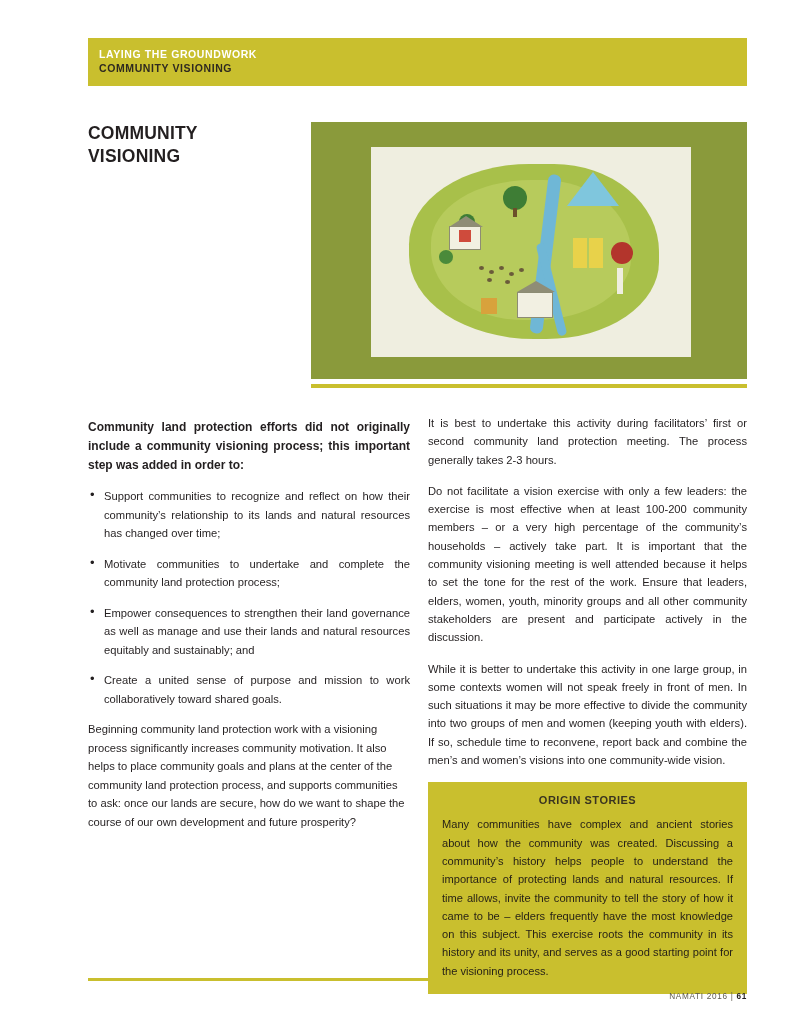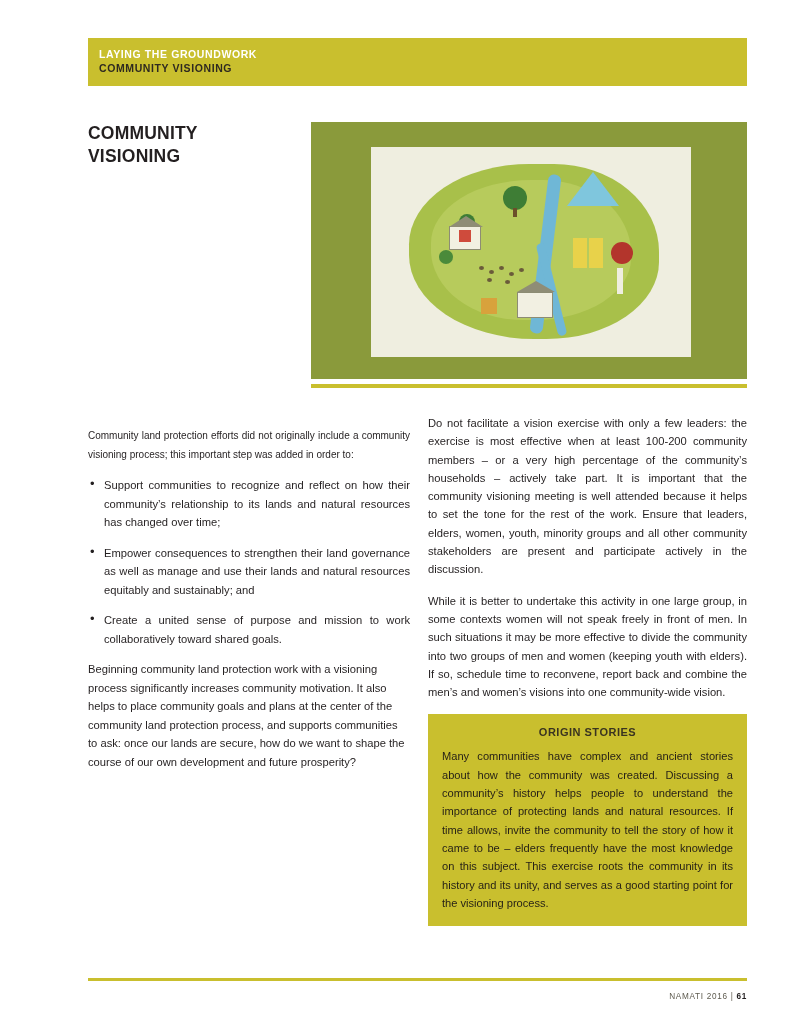--- a/index.html
+++ b/index.html
@@ -197,25 +197,25 @@
     width: 322px;
   }
   .col-right {
     position: absolute;
     left: 428px;
     top: 414px;
     width: 319px;
   }
 
   .lead-para {
-    font-size: 10px;
-    font-weight: normal;
+    font-size: 12px;
+    font-weight: bold;
     line-height: 19px;
     color: #231f20;
-    margin: 12px 0 12px 0;
+    margin: 4px 0 12px 0;
     text-align: justify;
   }
   ul.bullets {
     margin: 0;
     padding: 0;
     list-style: none;
   }
   ul.bullets li {
     position: relative;
     padding-left: 16px;
@@ -342,27 +342,29 @@
     <div class="hut" style="left:206px; top:170px; width:34px; height:24px;"></div>
     <div class="hut-roof" style="left:206px; top:159px; border-left-width:19px; border-right-width:19px;"></div>
     <div class="small-sq" style="left:170px; top:176px; width:16px; height:16px; background:#d8a23c;"></div>
   </div>
   <div class="illus-strip"></div>
 
   <div class="col-left">
     <p class="lead-para">Community land protection efforts did not originally include a community visioning process; this important step was added in order to:</p>
     <ul class="bullets">
       <li>Support communities to recognize and reflect on how their community’s relationship to its lands and natural resources has changed over time;</li>
+      <li>Motivate communities to undertake and complete the community land protection process;</li>
       <li>Empower consequences to strengthen their land governance as well as manage and use their lands and natural resources equitably and sustainably; and</li>
       <li>Create a united sense of purpose and mission to work collaboratively toward shared goals.</li>
     </ul>
     <p class="body-para">Beginning community land protection work with a visioning process significantly increases community motivation. It also helps to place community goals and plans at the center of the community land protection process, and supports communities to ask: once our lands are secure, how do we want to shape the course of our own development and future prosperity?</p>
   </div>
 
   <div class="col-right">
+    <p class="right-para">It is best to undertake this activity during facilitators’ first or second community land protection meeting. The process generally takes 2-3 hours.</p>
     <p class="right-para">Do not facilitate a vision exercise with only a few leaders: the exercise is most effective when at least 100-200 community members – or a very high percentage of the community’s households – actively take part. It is important that the community visioning meeting is well attended because it helps to set the tone for the rest of the work. Ensure that leaders, elders, women, youth, minority groups and all other community stakeholders are present and participate actively in the discussion.</p>
     <p class="right-para">While it is better to undertake this activity in one large group, in some contexts women will not speak freely in front of men. In such situations it may be more effective to divide the community into two groups of men and women (keeping youth with elders). If so, schedule time to reconvene, report back and combine the men’s and women’s visions into one community-wide vision.</p>
 
     <div class="origin-box">
       <div class="origin-title">ORIGIN STORIES</div>
       <div class="origin-text">Many communities have complex and ancient stories about how the community was created. Discussing a community’s history helps people to understand the importance of protecting lands and natural resources. If time allows, invite the community to tell the story of how it came to be – elders frequently have the most knowledge on this subject. This exercise roots the community in its history and its unity, and serves as a good starting point for the visioning process.</div>
     </div>
   </div>
 
   <div class="footer-rule"></div>

